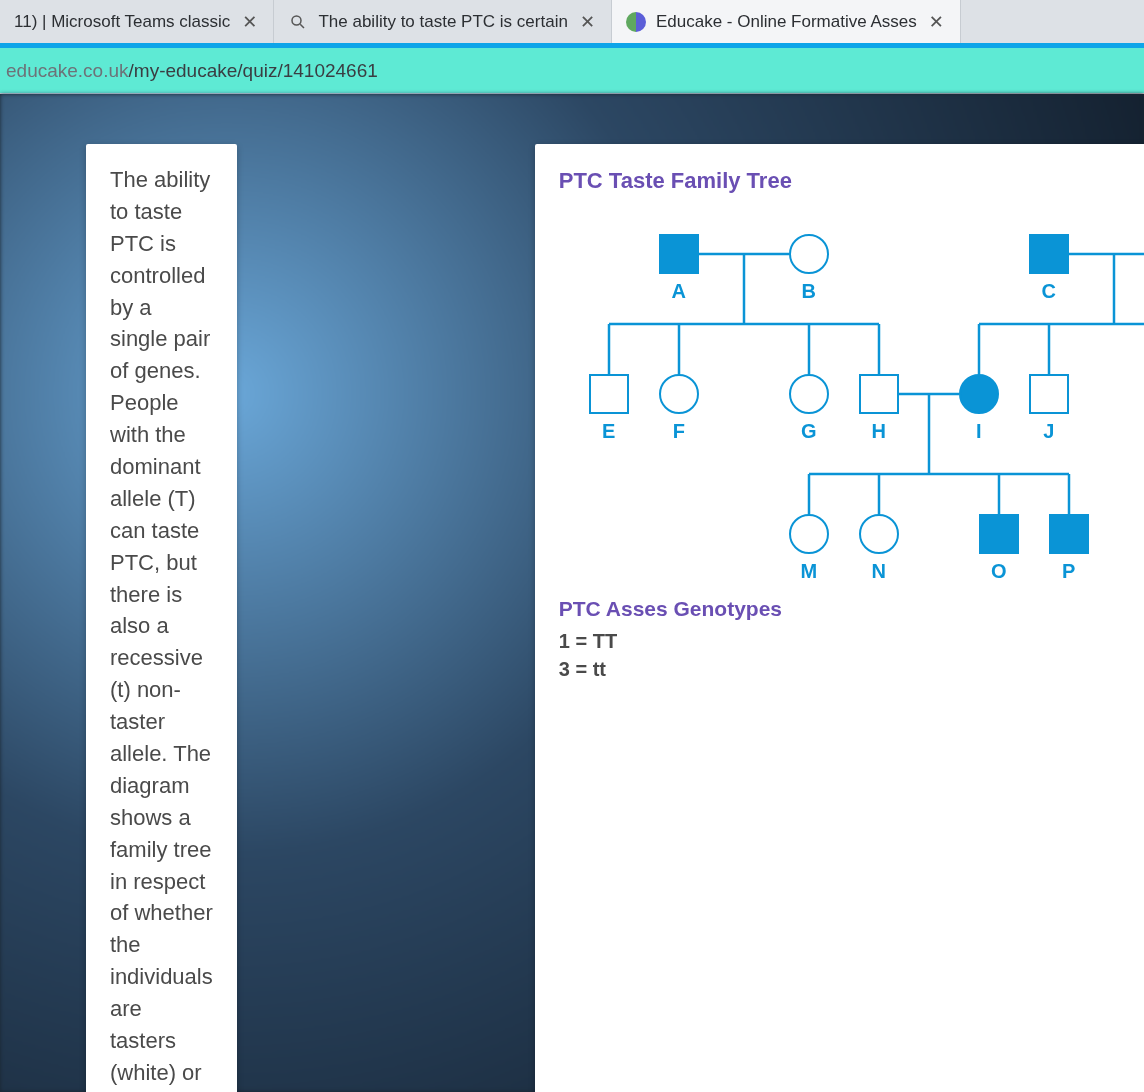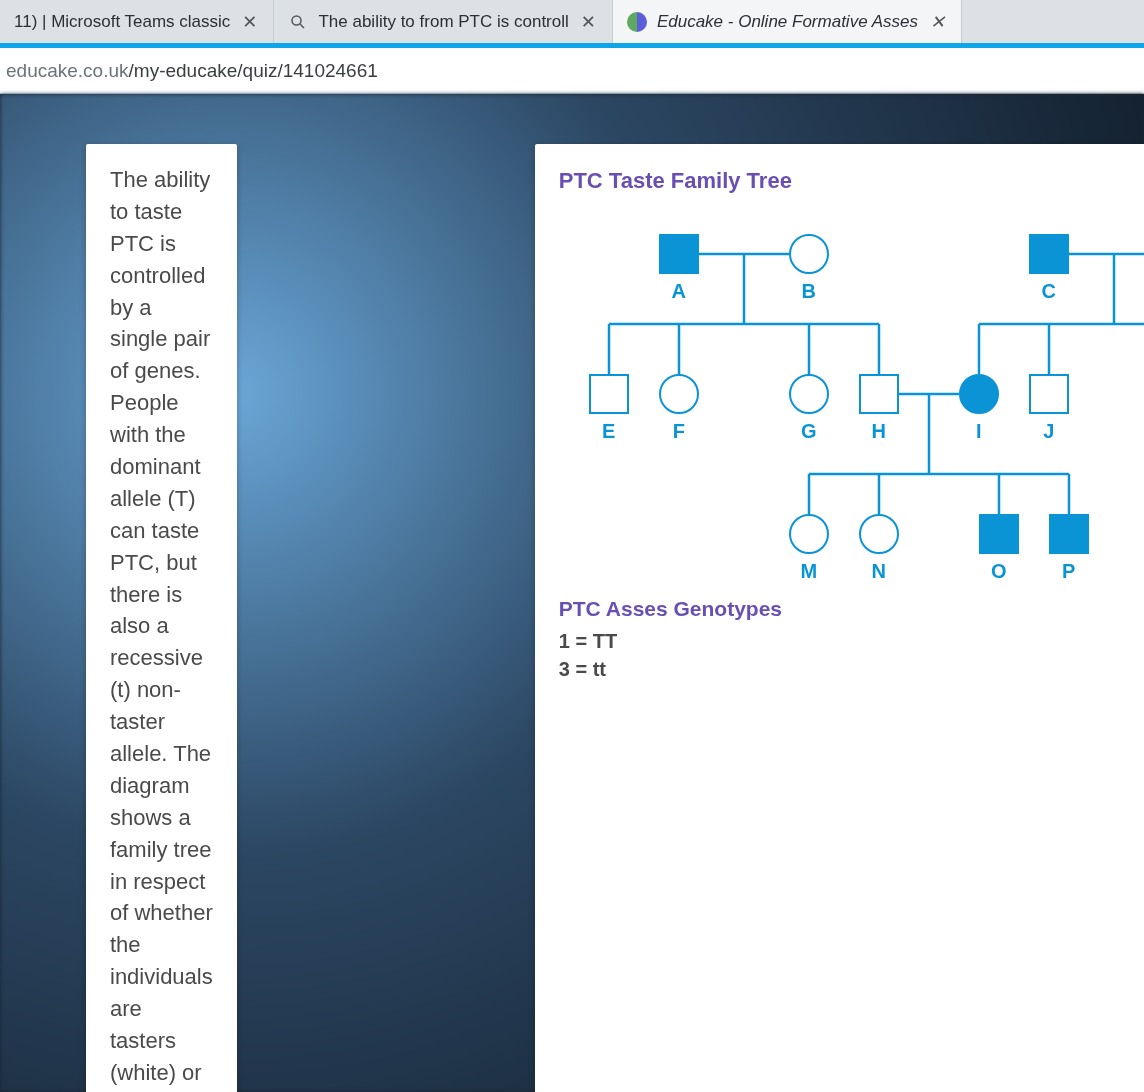--- a/index.html
+++ b/index.html
@@ -27,35 +27,34 @@
     gap: 10px;
     font-size: 17px;
     color: #2c2f33;
     border-right: 1px solid #c7ccd2;
     max-width: 380px;
     overflow: hidden;
     white-space: nowrap;
   }
   .tab.active {
     background: #f4f5f7;
-    font-style: italic;
   }
   .tab .close {
     font-size: 18px;
     color: #555;
     padding: 0 2px;
   }
   .tab .fav {
     width: 20px; height: 20px; display:inline-flex; align-items:center; justify-content:center;
   }
   .fav-search svg, .fav-circle svg { width: 18px; height: 18px; }
   .fav-circle { background: conic-gradient(#5b5ed8 0 180deg, #5fa85f 180deg 360deg); border-radius:50%; }
 
   .addr-bar {
-    background: #ffffff;
+    background: #5eead4;
     height: 46px;
     display:flex; align-items:center;
     padding: 0 6px;
     font-size: 19px;
     color: #6d7278;
     border-bottom: 1px solid #d2d6db;
   }
   .addr-bar .path { color:#3a3d42; }
 
   
@@ -162,21 +161,21 @@
     <span>11) | Microsoft Teams classic</span>
     <span class="close">✕</span>
   </div>
   <div class="tab">
     <span class="fav fav-search">
       <svg viewBox="0 0 24 24" fill="none" stroke="#555" stroke-width="2">
           <circle cx="10" cy="10" r="6"></circle>
           <line x1="15" y1="15" x2="20" y2="20"></line>
         </svg>
     </span>
-    <span>The ability to from PTC is controll</span>
+    <span>The ability to taste PTC is certain</span>
     <span class="close">✕</span>
   </div>
   <div class="tab active">
     <span class="fav fav-circle"></span>
     <span>Educake - Online Formative Asses</span>
     <span class="close">✕</span>
   </div>
 </div>
 
 <div class="addr-bar">

